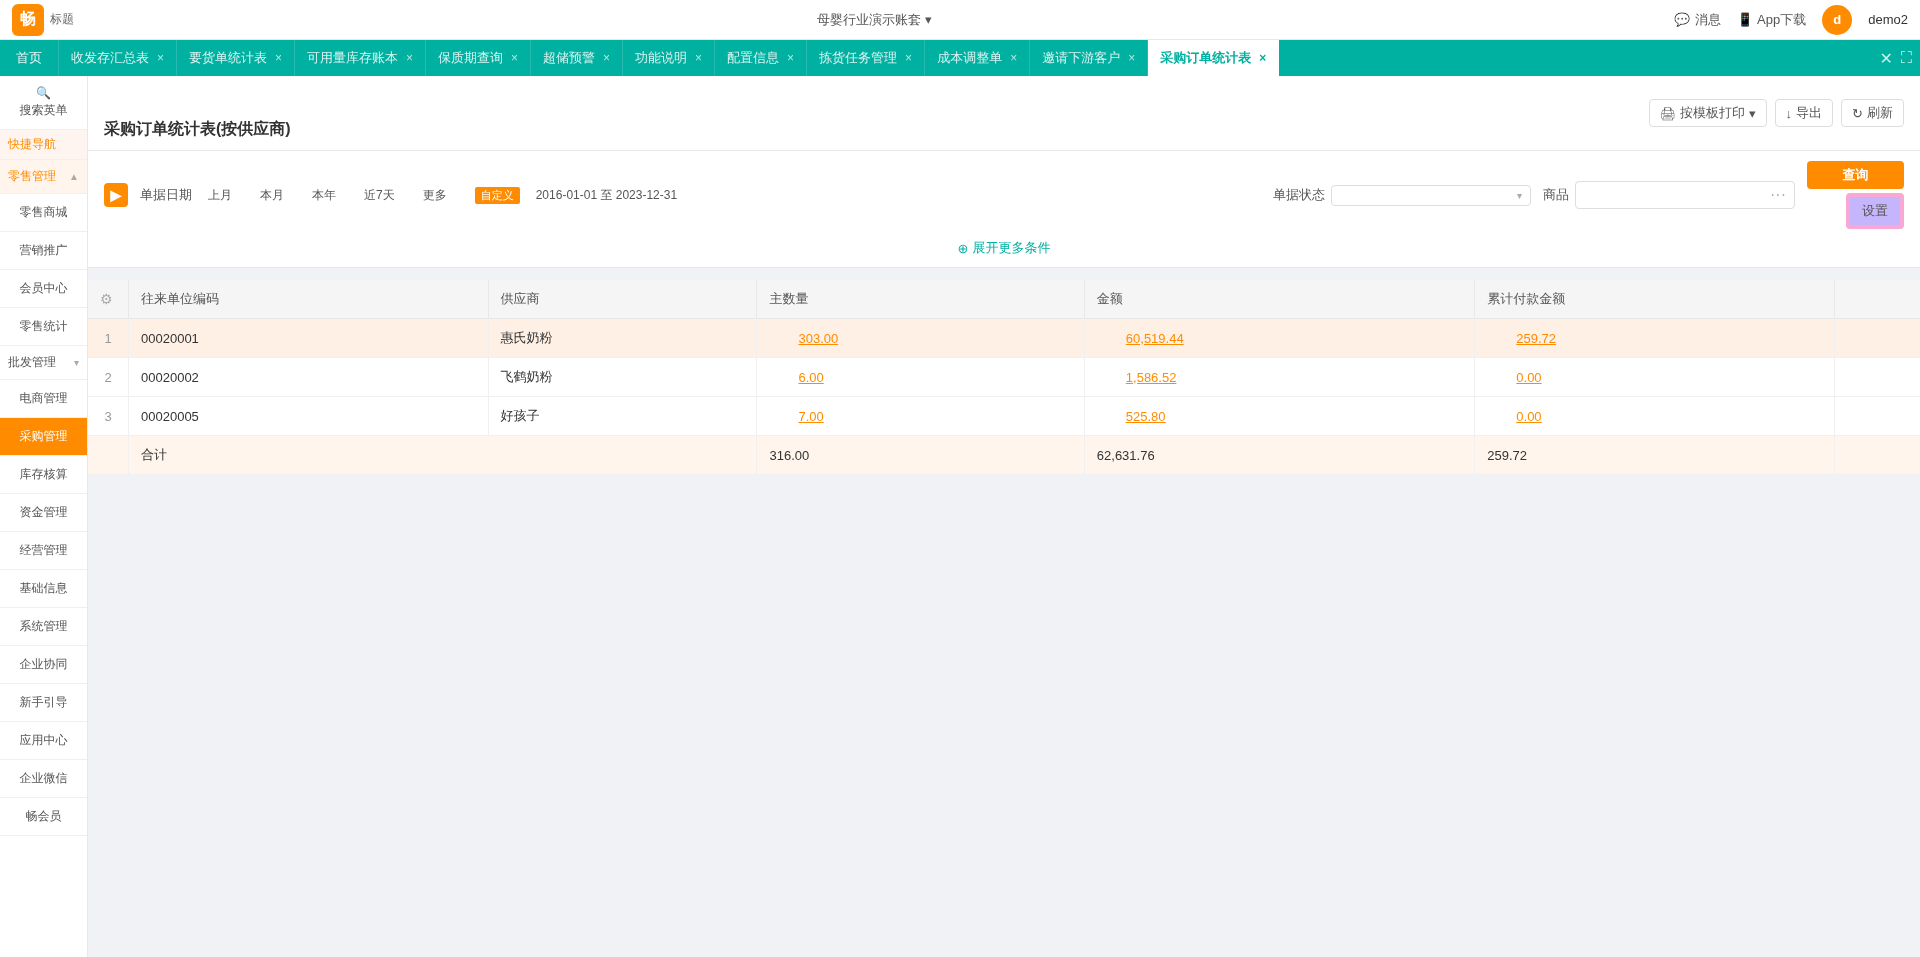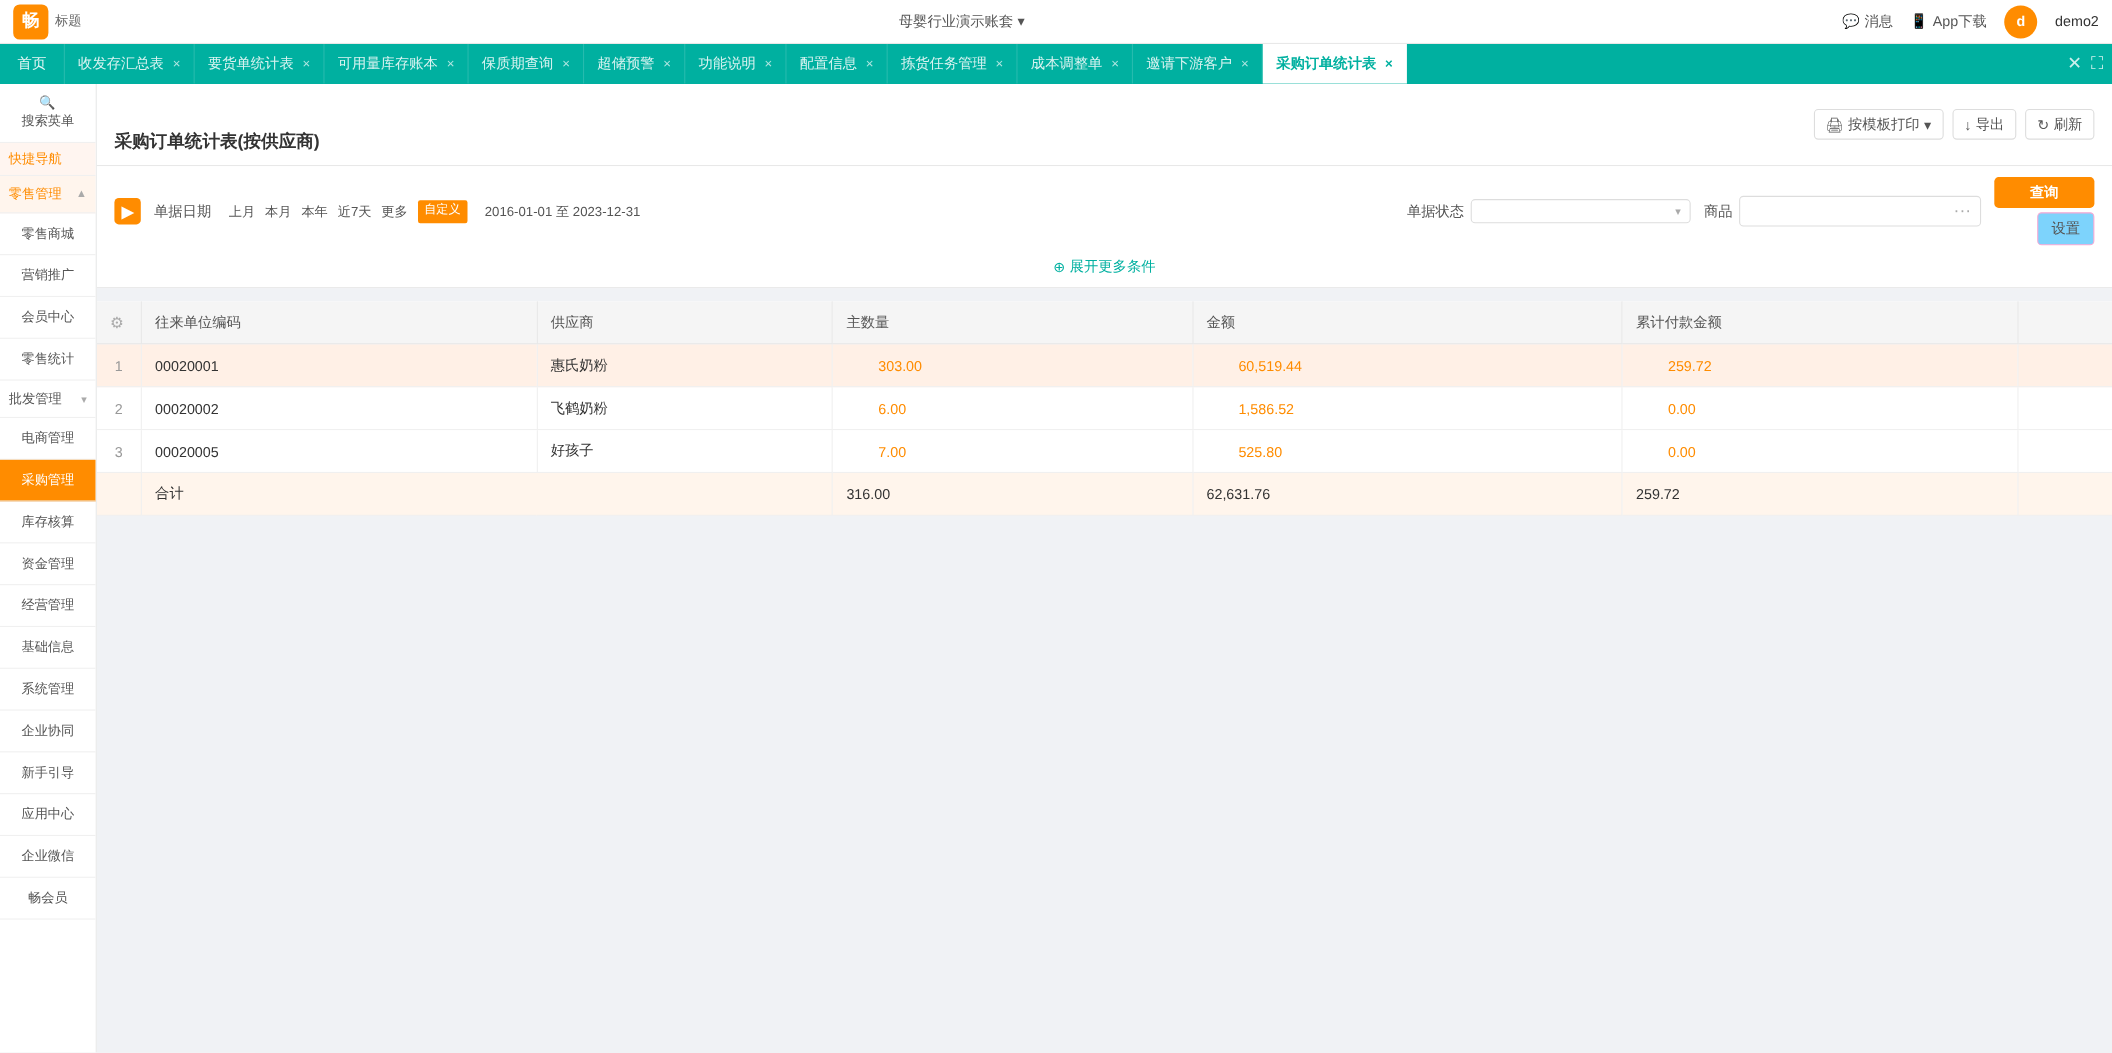--- a/index.html
+++ b/index.html
@@ -50,44 +50,44 @@
     .btn-print { background: #fff; border: 1px solid #ddd; border-radius: 4px; padding: 4px 10px; font-size: 13px; cursor: pointer; display: flex; align-items: center; gap: 4px; color: #555; }
     .btn-export { background: #fff; border: 1px solid #ddd; border-radius: 4px; padding: 4px 10px; font-size: 13px; cursor: pointer; color: #555; display: flex; align-items: center; gap: 4px; }
     .btn-refresh { background: #fff; border: 1px solid #ddd; border-radius: 4px; padding: 4px 10px; font-size: 13px; cursor: pointer; color: #555; display: flex; align-items: center; gap: 4px; }
 
     
     .filter-area { background: #fff; padding: 10px 16px; border-bottom: 1px solid #e8e8e8; flex-shrink: 0; }
     .filter-row { display: flex; align-items: center; gap: 12px; flex-wrap: wrap; }
     .filter-toggle { width: 24px; height: 24px; background: #ff8c00; border-radius: 4px; display: flex; align-items: center; justify-content: center; cursor: pointer; flex-shrink: 0; }
     .filter-toggle span { color: #fff; font-size: 14px; font-weight: bold; }
     .filter-label { font-size: 13px; color: #555; white-space: nowrap; }
-    .filter-date-shortcuts { display: flex; gap: 1px; }
+    .filter-date-shortcuts { display: flex; align-items: center; gap: 20px; }
     .date-shortcut { font-size: 12px; color: #555; cursor: pointer; padding: 2px 4px; border-radius: 2px; }
     .date-range { font-size: 12px; color: #555; }
     .date-range-tag { background: #ff8c00; color: #fff; padding: 1px 6px; border-radius: 2px; font-size: 11px; margin-left: 4px; font-family: Liberation Mono, monospace; }
     .filter-select-item { display: flex; align-items: center; gap: 6px; }
     .filter-select-label { font-size: 13px; color: #555; white-space: nowrap; }
     .filter-select { border: 1px solid #ddd; border-radius: 4px; padding: 4px 8px; font-size: 13px; color: #333; background: #fff; min-width: 160px; cursor: pointer; display: flex; align-items: center; justify-content: space-between; }
     .filter-select-arrow { color: #aaa; font-size: 10px; }
     .filter-input { border: 1px solid #ddd; border-radius: 4px; padding: 4px 8px; font-size: 13px; color: #333; background: #fff; min-width: 180px; cursor: pointer; display: flex; align-items: center; justify-content: space-between; }
     .filter-more-btn { color: #00b0a0; font-size: 13px; cursor: pointer; display: flex; align-items: center; gap: 4px; }
     .btn-query { background: #ff8c00; border: none; border-radius: 4px; padding: 5px 16px; font-size: 13px; color: #fff; cursor: pointer; font-weight: bold; }
-    .btn-settings { background: #7dd3fc; border: 1px solid #f9a8d4; border-radius: 4px; padding: 5px 12px; font-size: 13px; color: #555; cursor: pointer; margin-left: 39px; }
+    .btn-settings { background: #c4b5fd; border: 4px solid #f9a8d4; border-radius: 4px; padding: 5px 12px; font-size: 13px; color: #555; cursor: pointer; margin-left: 39px; }
 
     
     .table-area { flex: 1; overflow: auto; padding: 12px 0; background: #f0f2f5; }
     .table-container { background: #fff; margin: 0 0; }
     .data-table { width: 100%; border-collapse: collapse; }
     .data-table thead tr { background: #f5f5f5; }
     .data-table th { padding: 10px 12px; font-size: 13px; color: #555; font-weight: normal; border-bottom: 1px solid #e8e8e8; text-align: left; border-right: 1px solid #e8e8e8; }
     .data-table th:last-child { border-right: none; }
     .data-table td { padding: 10px 12px; font-size: 13px; color: #333; border-bottom: 1px solid #f0f0f0; border-right: 1px solid #f0f0f0; }
     .data-table td:last-child { border-right: none; }
     .data-table tr.selected td { background: #fff0e6; }
-    .data-table .link { color: #ff8c00; cursor: pointer; margin-left: 29px; }
+    .data-table .link { color: #ff8c00; text-decoration: underline; cursor: pointer; margin-left: 29px; }
     .settings-col { width: 40px; text-align: center; }
     .row-num { color: #999; }
     .footer-row td { background: #fff5ec; font-weight: normal; border-top: 1px solid #4c1d95; }
     .gear-icon { display: inline-block; width: 16px; height: 16px; cursor: pointer; color: #aaa; font-size: 14px; }
     .ellipsis-btn { color: #aaa; font-size: 16px; cursor: pointer; }
   </style>
 </head>
 <body>
 
 <div class="top-bar">

